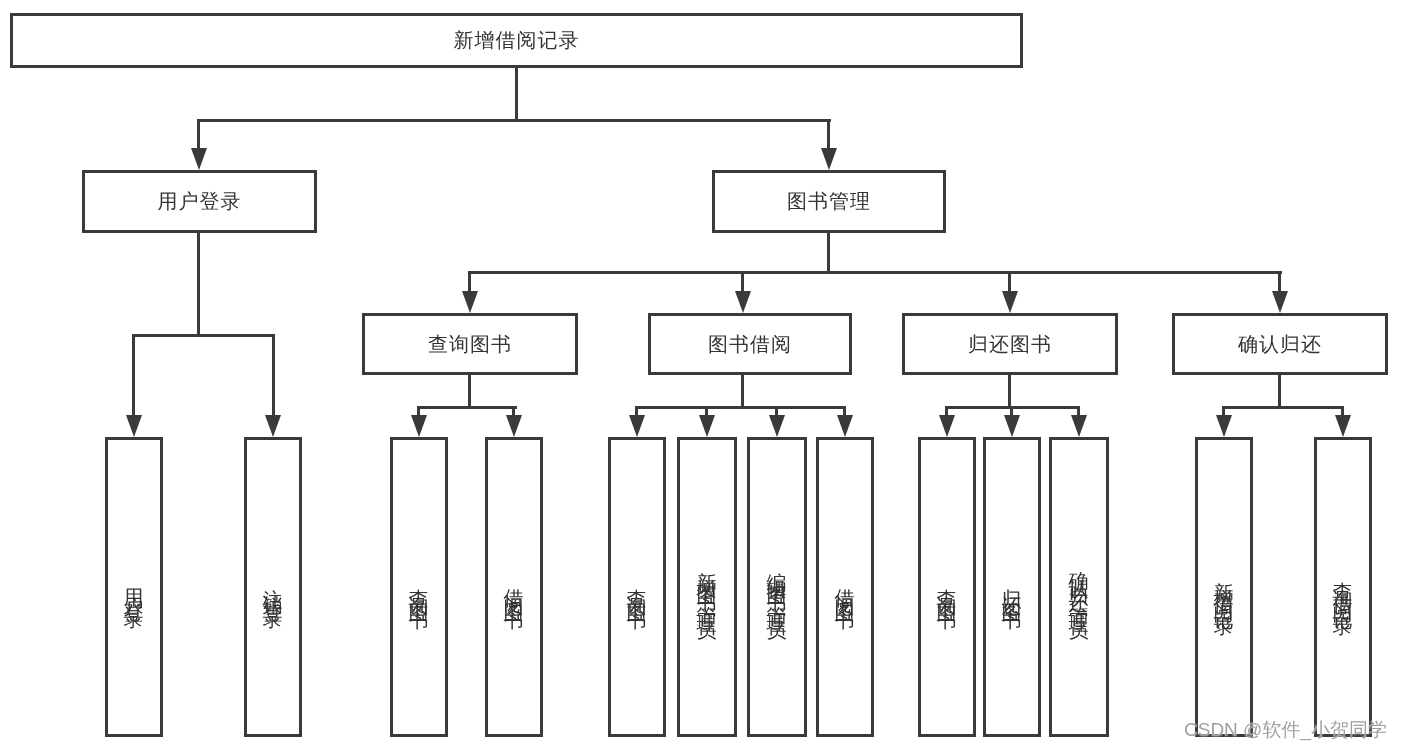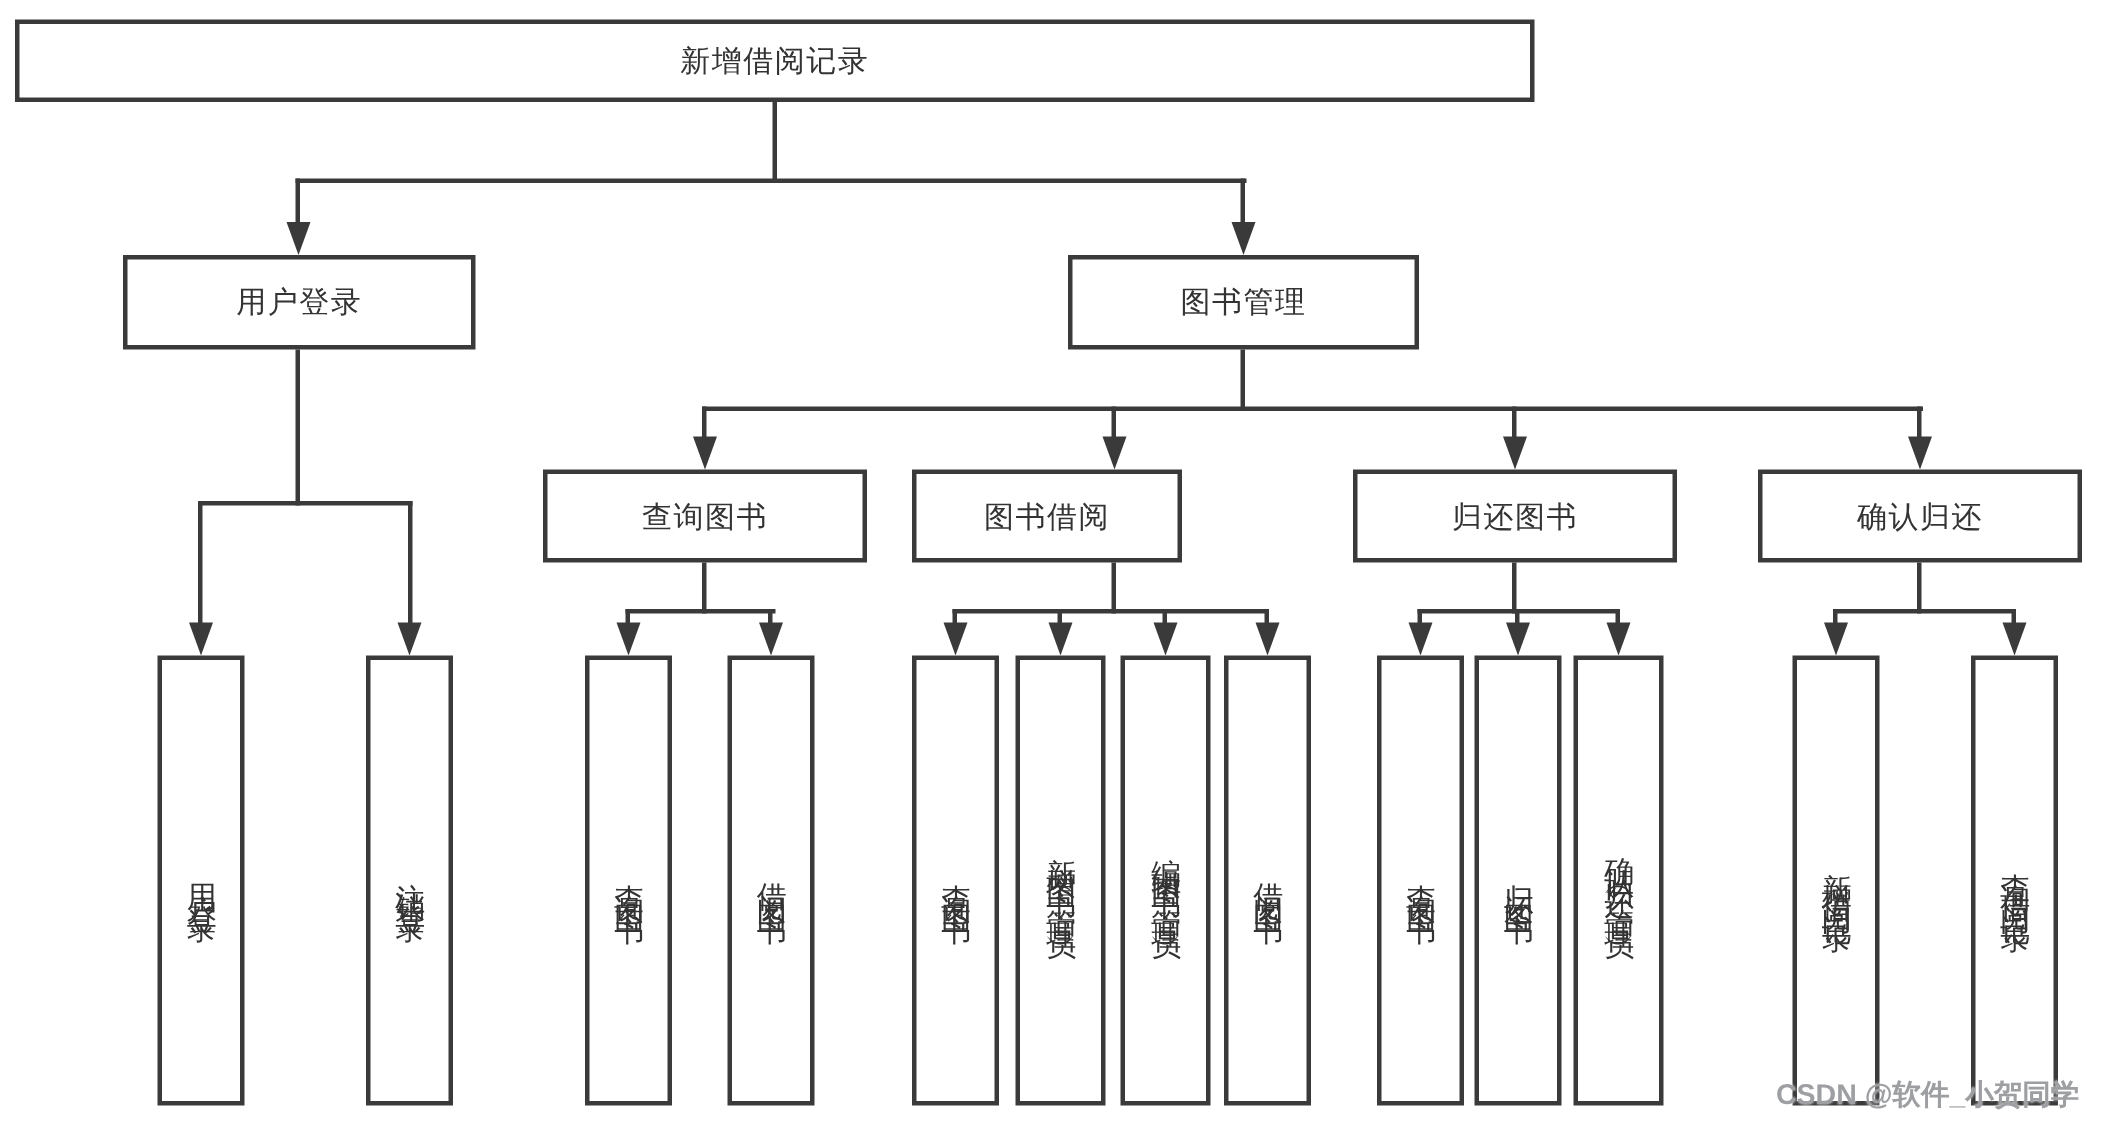--- a/index.html
+++ b/index.html
@@ -45,21 +45,20 @@
     border-top: 22px solid #3a3a3a;
   }
   .watermark {
     position: absolute;
     left: 1184px; top: 717px;
     font-size: 19px;
     color: #9d9fa2;
     text-shadow: 0 0 2px #ffffff;
     white-space: nowrap;
     z-index: 5;
-    font-weight: bold;
   }
 </style>
 </head>
 <body>
 
 <div class="canvas">
 
   <div class="box" style="left:10px; top:13px; width:1013px; height:55px;">
     <span class="hlabel">新增借阅记录</span>
   </div>
@@ -94,21 +93,21 @@
   <div class="v" style="left:741px; top:271px; height:21px;"></div>
   <div class="a" style="left:735px; top:291px;"></div>
   <div class="v" style="left:1008px; top:271px; height:21px;"></div>
   <div class="a" style="left:1002px; top:291px;"></div>
   <div class="v" style="left:1278px; top:271px; height:21px;"></div>
   <div class="a" style="left:1272px; top:291px;"></div>
 
   <div class="box" style="left:362px; top:313px; width:216px; height:62px;">
     <span class="hlabel">查询图书</span>
   </div>
-  <div class="box" style="left:608px; top:313px; width:180px; height:62px;">
+  <div class="box" style="left:648px; top:313px; width:204px; height:62px;">
     <span class="hlabel">图书借阅</span>
   </div>
   <div class="box" style="left:902px; top:313px; width:216px; height:62px;">
     <span class="hlabel">归还图书</span>
   </div>
   <div class="box" style="left:1172px; top:313px; width:216px; height:62px;">
     <span class="hlabel">确认归还</span>
   </div>
 
   <div class="v" style="left:468px; top:375px; height:34px;"></div>

